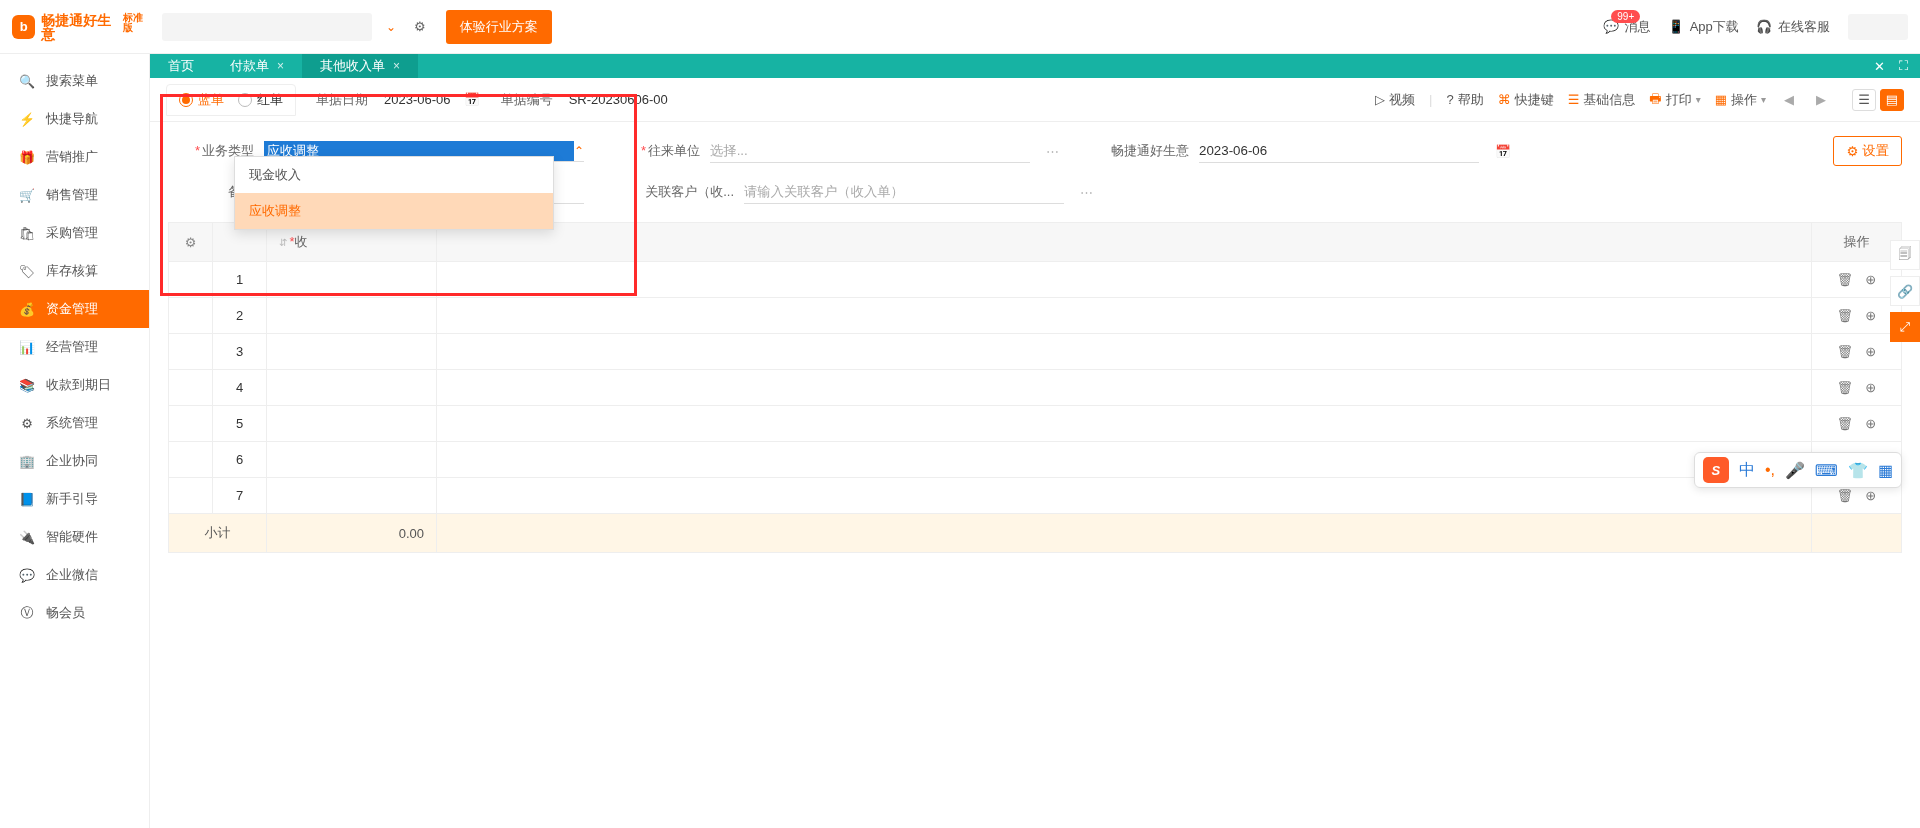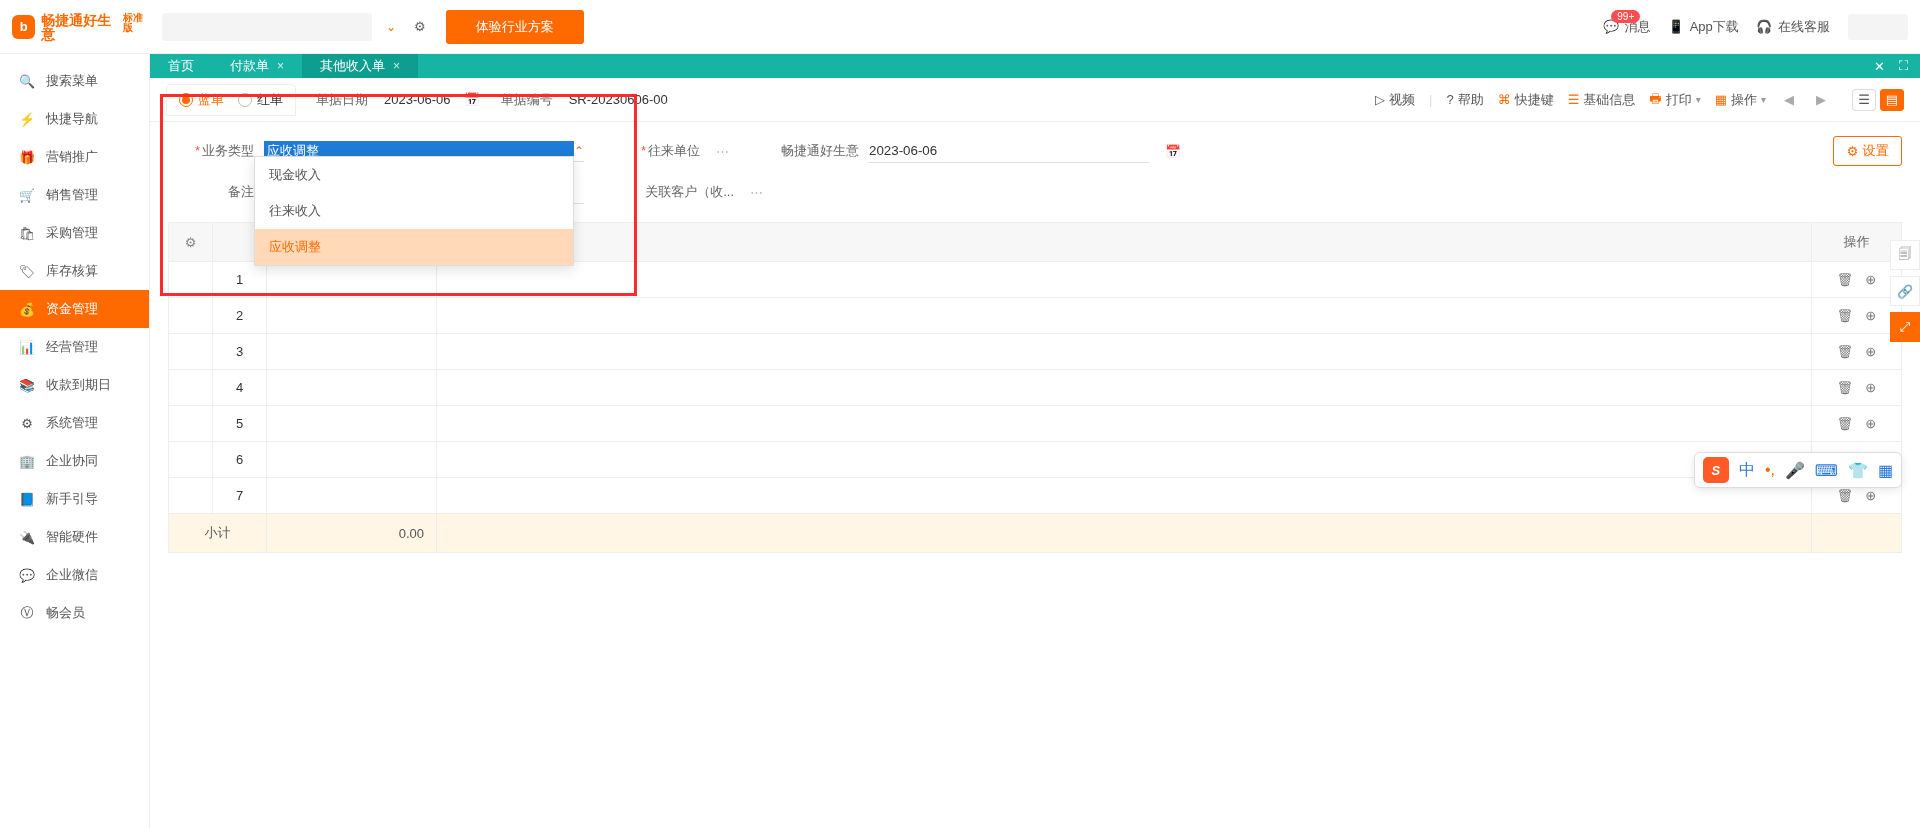--- a/index.html
+++ b/index.html
@@ -8,21 +8,21 @@
 
 
 .top-header { height: 54px; display: flex; align-items: center; padding: 0 12px; border-bottom: 1px solid #eee; }
 .brand { display: flex; align-items: center; gap: 6px; width: 140px; }
 .brand-icon { width: 24px; height: 24px; background: #ff6a00; border-radius: 6px; display: flex; align-items: center; justify-content: center; color: #fff; font-weight: bold; }
 .brand-text { color: #ff6a00; font-weight: bold; font-size: 14px; display: flex; flex-direction: row; line-height: 1; }
 .brand-sub { font-size: 10px; color: #ff6a00; }
 .org-box { width: 210px; height: 28px; background: #f4f4f4; border-radius: 3px; margin-left: 10px; }
 .caret { color: #ff6a00; margin: 0 14px; font-size: 12px; }
 .gear-btn { color: #666; padding: 4px; cursor: pointer; }
-.cta-btn { background: #ff6a00; color: #fff; border: none; padding: 8px 30px; border-radius: 3px; margin-left: 16px; cursor: pointer; font-size: 13px; }
+.cta-btn { background: #ff6a00; color: #fff; border: none; padding: 8px 14px; border-radius: 3px; margin-left: 16px; cursor: pointer; font-size: 13px; }
 .header-right { margin-left: auto; display: flex; align-items: center; gap: 18px; color: #555; }
 .hr-item { display: flex; align-items: center; gap: 5px; cursor: pointer; position: relative; }
 .badge { position: absolute; top: -8px; left: 8px; background: #ff4d4f; color: #fff; border-radius: 8px; font-size: 10px; padding: 1px 6px; }
 .avatar-box { width: 60px; height: 26px; background: #f4f4f4; border-radius: 3px; }
 
 
 .body-row { display: flex; flex: 1; min-height: 0; }
 
 
 .sidebar { width: 150px; border-right: 1px solid #eee; padding-top: 8px; }
@@ -66,21 +66,21 @@
 .f-label { color: #666; min-width: 76px; text-align: right; }
 .f-input { border: none; border-bottom: 1px solid #ddd; padding: 4px 0; width: 320px; color: #333; outline: none; }
 .f-input::placeholder { color: #aaa; }
 .sel-wrap { display: flex; align-items: center; border-bottom: 1px solid #ddd; width: 320px; }
 .sel-val { flex: 1; background: #1e7bd6; color: #fff; padding: 1px 3px; }
 .sel-caret { color: #ff6a00; font-size: 12px; }
 .more-dots { color: #aaa; margin-left: 6px; cursor: pointer; }
 .settings-btn { border: 1px solid #ff6a00; color: #ff6a00; background: #fff; padding: 5px 12px; border-radius: 3px; cursor: pointer; display: flex; align-items: center; gap: 4px; }
 
 
-.dropdown { position: absolute; top: 34px; left: 104px; width: 320px; background: #fff; border: 1px solid #ddd; box-shadow: 0 4px 12px rgba(0,0,0,.12); z-index: 20; }
+.dropdown { position: absolute; top: 34px; left: 84px; width: 320px; background: #fff; border: 1px solid #ddd; box-shadow: 0 4px 12px rgba(0,0,0,.12); z-index: 20; }
 .dd-item { padding: 9px 14px; cursor: pointer; color: #555; }
 .dd-item.hl { background: #ffd9b8; color: #ff6a00; }
 
 
 .hl-box { position: absolute; border: 3px solid #ff2a2a; pointer-events: none; z-index: 30; }
 
 
 .table-wrap { flex: 1; overflow: auto; padding: 0 18px; }
 table { width: 100%; border-collapse: collapse; }
 th, td { border: 1px solid #eee; padding: 10px 8px; text-align: center; font-size: 13px; }
@@ -287,20 +287,21 @@
         <div class="form-row">
           <div class="form-group" style="margin-left:10px;">
             <span class="f-label"><span class="req">*</span><span>业务类型</span></span>
             <div class="sel-wrap">
               <span class="sel-val">应收调整</span>
               <span class="sel-caret">⌃</span>
             </div>
           </div>
           <div class="form-group">
             <span class="f-label"><span class="req">*</span><span>往来单位</span></span>
+            <input class="f-input" placeholder="选择..." style="">
             <span class="more-dots">⋯</span>
           </div>
           <div class="form-group">
             <span class="f-label" style="min-width:90px;">畅捷通好生意</span>
             <input class="f-input" style="width: 280px;" value="2023-06-06">
             <span class="cal-icon">📅</span>
           </div>
           <div style="margin-left:auto;">
             <button class="settings-btn">
                 <span>⚙</span>
@@ -308,27 +309,27 @@
               </button>
           </div>
         </div>
         <div class="form-row">
           <div class="form-group" style="margin-left:10px;">
             <span class="f-label">备注</span>
             <input class="f-input" style="">
           </div>
           <div class="form-group">
             <span class="f-label" style="min-width:110px;">关联客户（收...</span>
+            <input class="f-input" placeholder="请输入关联客户（收入单）" style="">
             <span class="more-dots">⋯</span>
           </div>
         </div>
 
         <div class="dropdown" id="dd">
             <div class="dd-item">现金收入</div>
-            <div class="dd-item">往来收入</div>
             <div class="dd-item hl">应收调整</div>
           </div>
 
       </div>
 
       <div class="table-wrap">
         <table>
           <thead>
             <tr>
               <th class="row-gear"><span class="gear">⚙</span></th>

